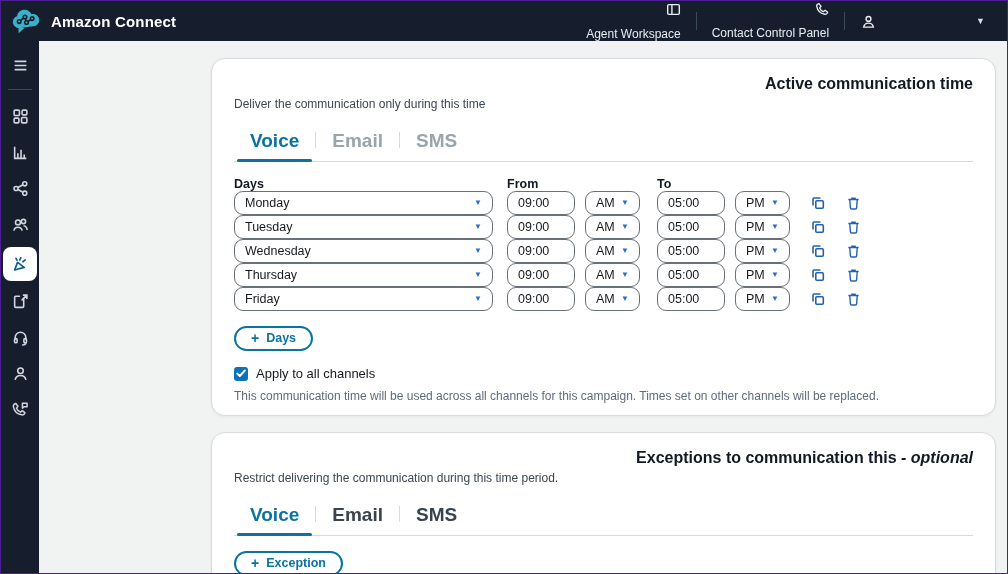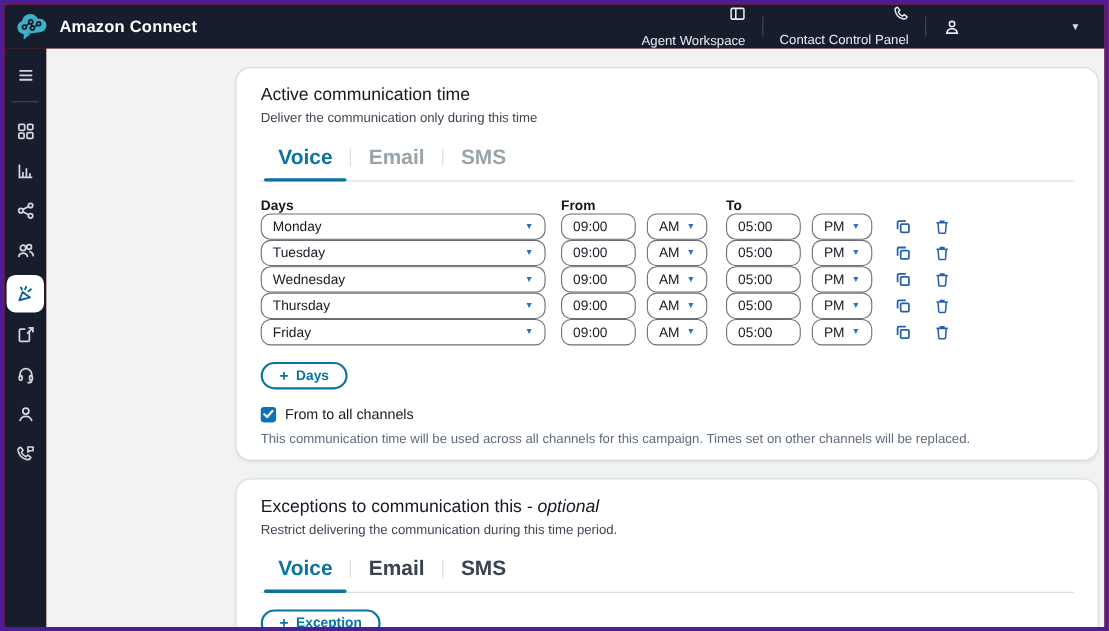--- a/index.html
+++ b/index.html
@@ -1,17 +1,17 @@
 <!DOCTYPE html>
 <html><head>
 <meta charset="utf-8">
 <style>
   * { margin:0; padding:0; box-sizing:border-box; }
   body { font-family:"Liberation Sans", sans-serif; background:#fff; }
-  .screen { position:relative; width:1008px; height:574px; border:4px solid #4c1d95; background:#b91c1c; overflow:hidden; }
+  .screen { position:relative; width:1008px; height:574px; border:1px solid #4c1d95; background:#701a75; overflow:hidden; }
 
   
   .topbar { position:absolute; top:0; left:0; right:0; height:40px; background:#161e2d; display:flex; align-items:center; padding:0 14px 0 10px; z-index:5; }
   .logo { display:flex; align-items:center; margin-right:10px; }
   .brand { color:#fff; font-size:15px; font-weight:bold; letter-spacing:.2px; }
   .topbar-right { margin-left:auto; display:flex; align-items:center; color:#e8edf2; font-size:12px; }
   .nav-item { display:flex; align-items:flex-end; gap:7px; padding:0 15px; cursor:pointer;flex-direction:column; }
   .tb-divider { width:1px; height:18px; background:#3c4a5e; }
   .tb-user { padding:0 4px 0 16px; display:flex; align-items:center; }
   .tb-caret { margin-left:96px; margin-right:8px; font-size:9px; color:#d7dde3; cursor:pointer; }
@@ -20,21 +20,21 @@
   .sidebar { position:absolute; top:40px; left:0; bottom:0; width:38px; background:#161e2d; display:flex; flex-direction:column; align-items:center; padding-top:8px; z-index:4; }
   .side-btn { width:38px; height:33px; display:flex; align-items:center; justify-content:center; color:#cfd6dd; cursor:pointer; margin-bottom:3px; }
   .side-sep { width:24px; height:1px; background:#3c4a5e; margin:4px 0 10px; }
   .side-btn.active { width:34px; height:34px; background:#ffffff; border-radius:8px; margin:3px 0 4px; }
 
   
   .main { position:absolute; top:40px; left:38px; right:0; bottom:0; background:#f1f2f2; overflow:hidden; }
   .card { position:absolute; left:172px; width:785px; background:#fff; border:1px solid #d7dbdf; border-radius:14px; box-shadow:0 1px 3px rgba(0,28,36,.05); padding:16px 22px; }
   .card-1 { top:17px; height:358px; }
   .card-2 { top:391px; height:260px; }
-  .card-title { font-size:16px; font-weight:normal; color:#121923; }
+  .card-title { font-size:16px; font-weight:bold; color:#121923;text-align:right; }
   .card-title .optional { font-style:italic; }
   .card-sub { font-size:12px; color:#3d4653; margin-top:4px; }
 
   .tabs { display:flex; align-items:center; margin-top:13px; border-bottom:1px solid #d5dbdb; }
   .tab { font-size:19px; font-weight:bold; padding:6px 16px 9px; position:relative; cursor:pointer; }
   .tab.active { color:#0b739f; }
   .tab.active::after { content:""; position:absolute; left:3px; right:3px; bottom:-1px; height:3px; background:#0b739f; border-radius:3px; }
   .tab.disabled { color:#9aa4ab; }
   .tab.dark { color:#39434f; }
   .tab-sep { width:1px; height:16px; background:#d5dbdb; margin-bottom:6px; }
@@ -358,21 +358,21 @@
         <span class="plus">+</span>
         <span>Days</span>
       </button>
 
       <div class="cb-row">
         <span class="cb checked">
           <svg width="10" height="9" viewBox="0 0 10 9" fill="none" stroke="#fff" stroke-width="2" stroke-linecap="round" stroke-linejoin="round">
               <path d="M1.3 4.6 L3.8 7 L8.7 1.6"></path>
             </svg>
         </span>
-        <span>From to all channels</span>
+        <span>Apply to all channels</span>
       </div>
       <div class="note">This communication time will be used across all channels for this campaign. Times set on other channels will be replaced.</div>
     </div>
 
     <div class="card card-2">
       <div class="card-title">
         <span>Exceptions to communication this</span>
         <span class="optional">- optional</span>
       </div>
       <div class="card-sub">Restrict delivering the communication during this time period.</div>

